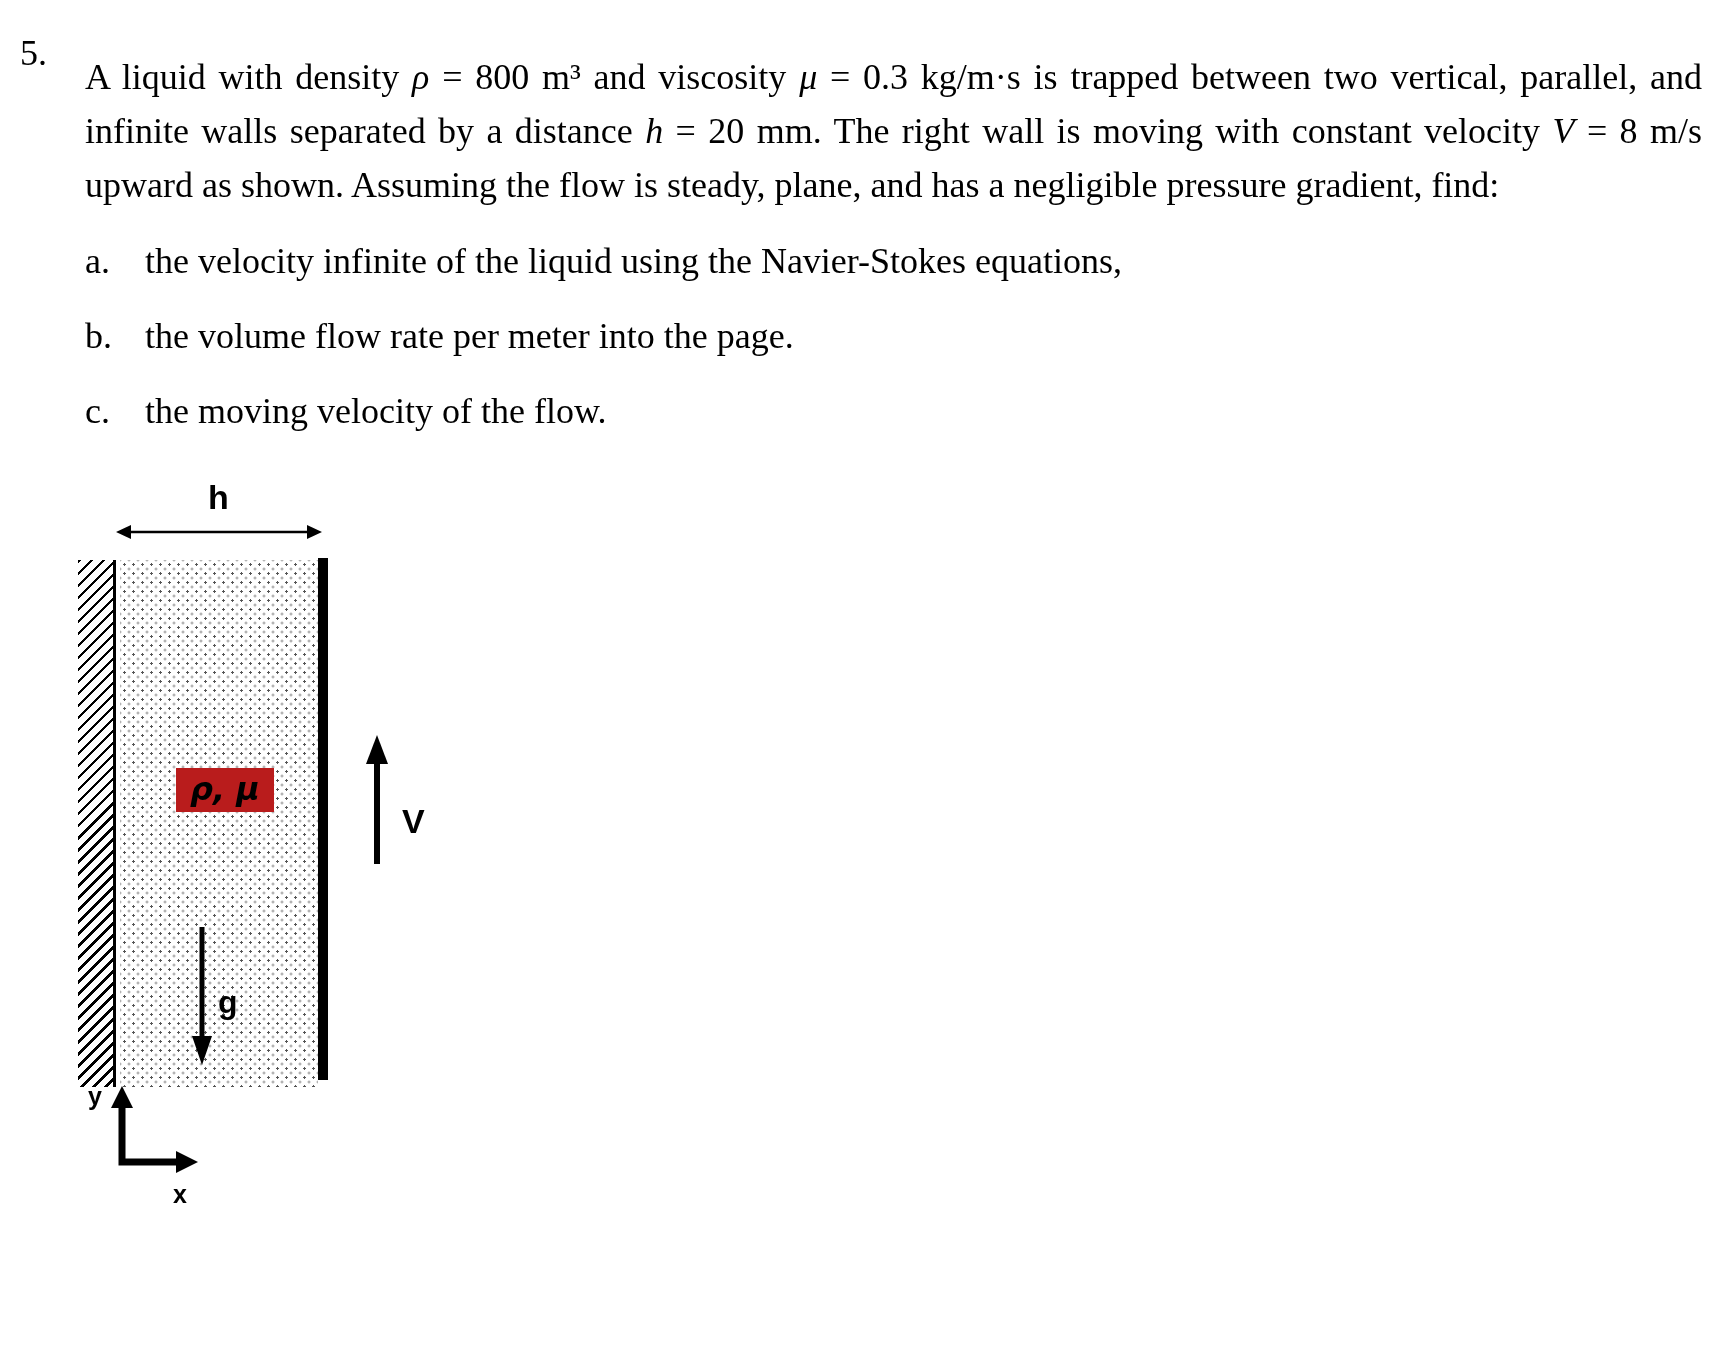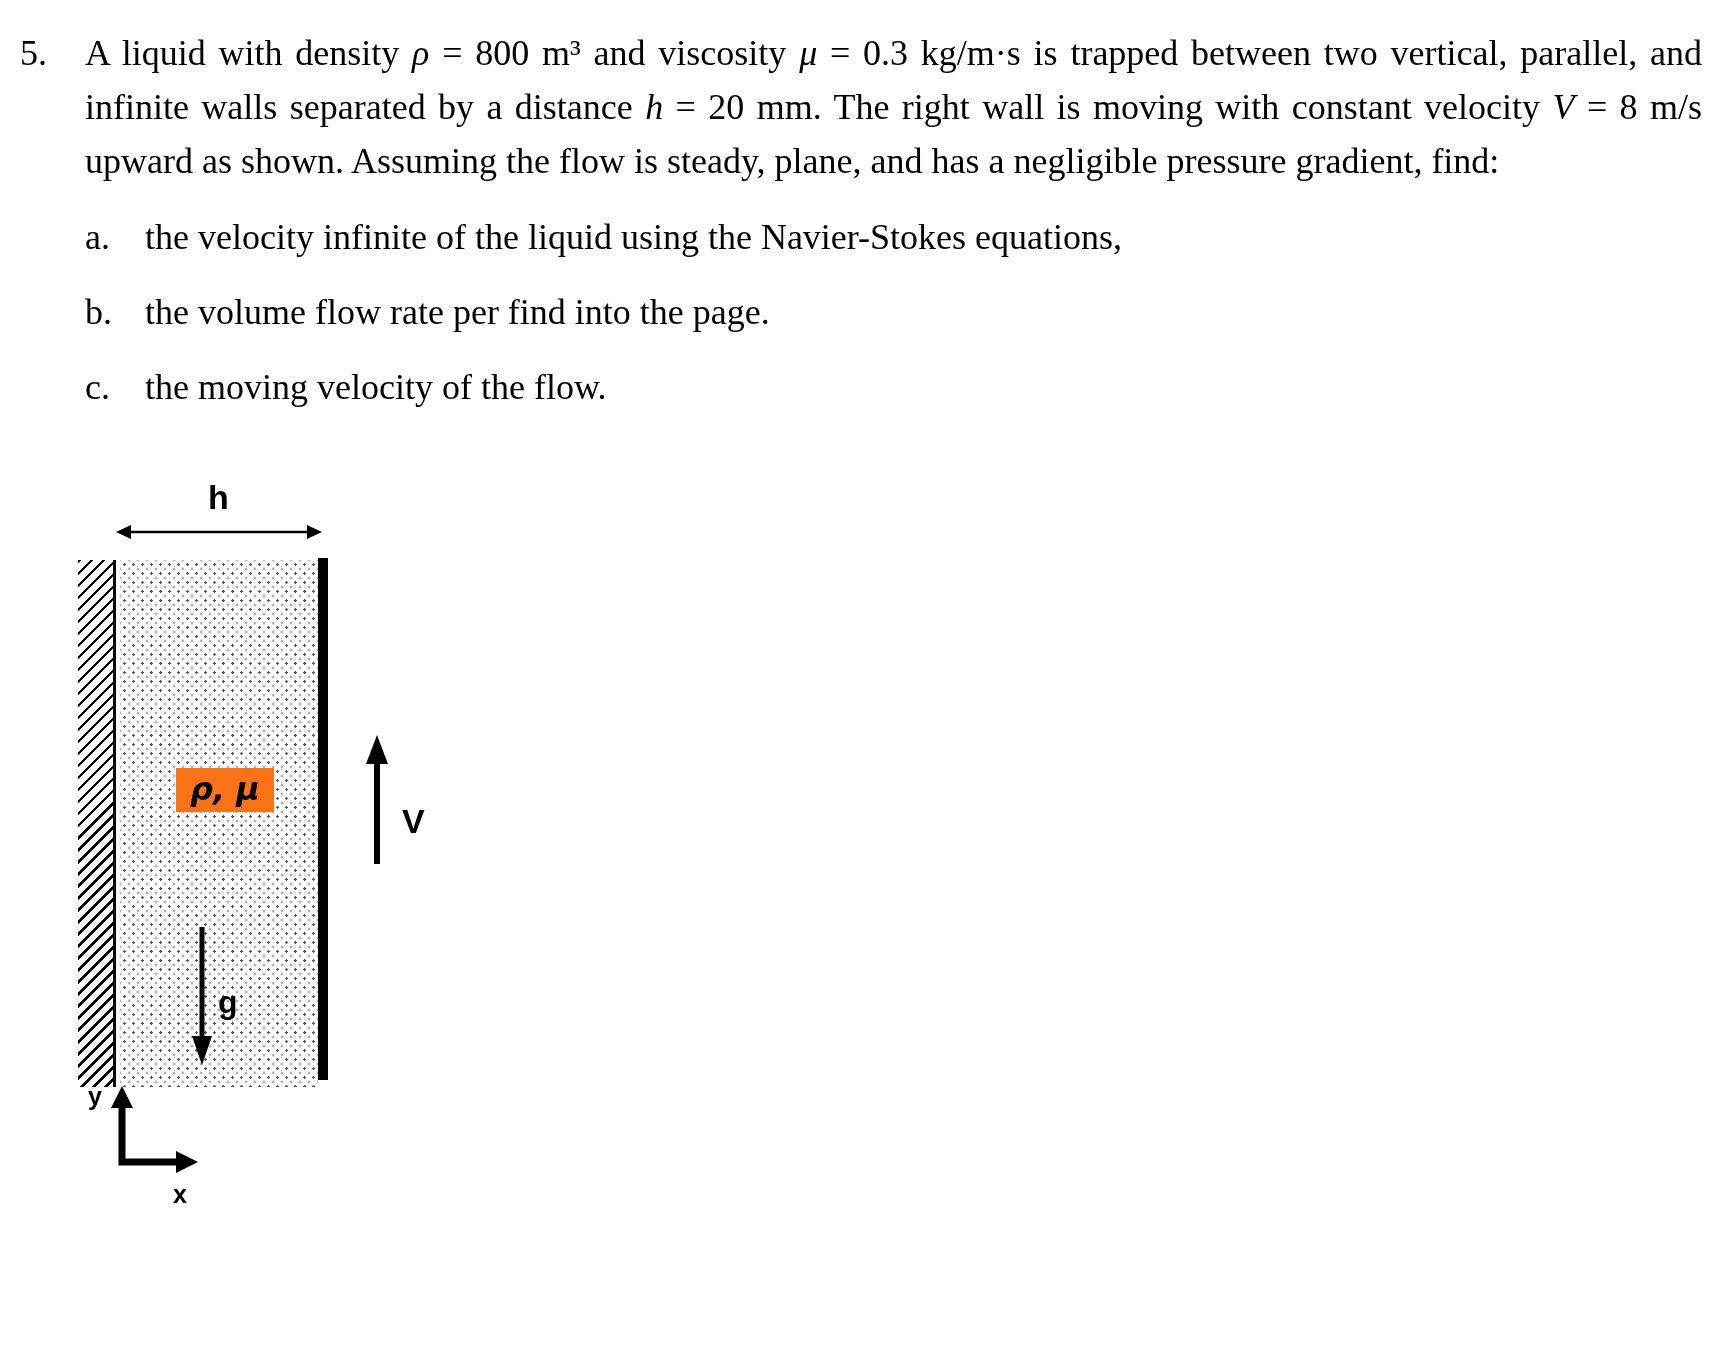--- a/index.html
+++ b/index.html
@@ -24,20 +24,21 @@
     font-size: 36px;
     line-height: 54px;
   }
   .problem-number {
     width: 65px;
     flex: 0 0 65px;
   }
   .problem-body {
     flex: 1;
     text-align: justify;
+    margin-top: 24px;
   }
   .var { font-style: italic; }
 
   .parts {
     margin: 22px 0 0 85px;
     font-size: 36px;
     line-height: 54px;
   }
   .part {
     display: flex;
@@ -94,21 +95,21 @@
   }
   .wall-right {
     position: absolute;
     left: 248px; top: 80px;
     width: 10px; height: 522px;
     background: #000;
   }
   .fluid-label {
     position: absolute;
     left: 106px; top: 290px;
-    background: #f97316;
+    background: #b91c1c;
     padding: 2px 14px 4px 14px;
     font-family: "DejaVu Sans", sans-serif;
     font-weight: bold;
     font-style: italic;
     font-size: 32px;
   }
 </style>
 </head>
 <body>
 
@@ -119,21 +120,21 @@
     <div class="problem-body"><span>A liquid with density </span><span class="var">ρ</span><span> = 800 m³ and viscosity </span><span class="var">μ</span><span> = 0.3 kg/m·s is trapped between two vertical, parallel, and infinite walls separated by a distance </span><span class="var">h</span><span> = 20 mm. The right wall is moving with constant velocity </span><span class="var">V</span><span> = 8 m/s upward as shown. Assuming the flow is steady, plane, and has a negligible pressure gradient, find:</span></div>
   </div>
 
   <div class="parts">
       <div class="part">
         <span class="part-label">a.</span>
         <span class="part-text">the velocity infinite of the liquid using the Navier-Stokes equations,</span>
       </div>
       <div class="part">
         <span class="part-label">b.</span>
-        <span class="part-text">the volume flow rate per find into the page.</span>
+        <span class="part-text">the volume flow rate per meter into the page.</span>
       </div>
       <div class="part">
         <span class="part-label">c.</span>
         <span class="part-text">the moving velocity of the flow.</span>
       </div>
     </div>
 
   <div class="figure">
 
     <div class="fig-label h-label">h</div>

